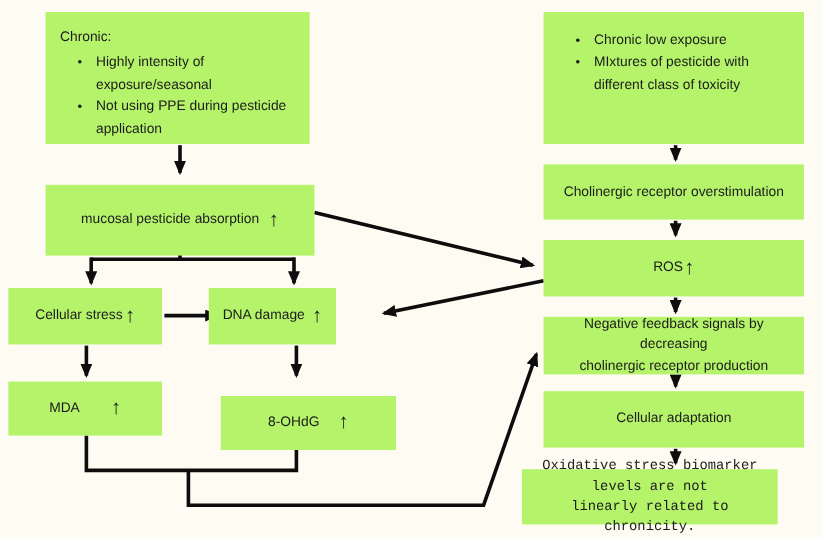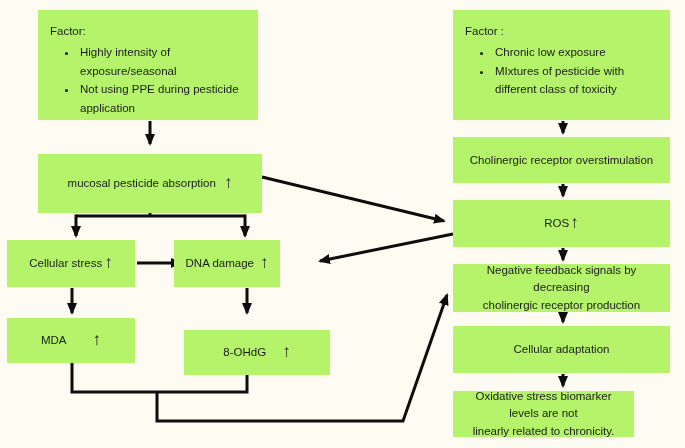--- a/index.html
+++ b/index.html
@@ -55,21 +55,21 @@
   .b-absorption    { left: 38px;  top: 154px; width: 224px; height: 59px; }
   .b-oxidative     { left: 7px;   top: 240px; width: 128px; height: 47px; }
   .b-dna           { left: 174px; top: 240px; width: 106px; height: 47px; }
   .b-mda           { left: 7px;   top: 318px; width: 128px; height: 45px; }
   .b-ohdg          { left: 184px; top: 330px; width: 146px; height: 45px; }
   .b-factor-right  { left: 453px; top: 10px;  width: 217px; height: 110px; }
   .b-cholinergic   { left: 453px; top: 137px; width: 217px; height: 46px; }
   .b-ros           { left: 453px; top: 200px; width: 217px; height: 47px; }
   .b-feedback      { left: 453px; top: 264px; width: 217px; height: 48px; line-height: 1.5; }
   .b-adaptation    { left: 453px; top: 326px; width: 217px; height: 47px; }
-  .b-biomarker     { left: 453px; top: 391px; width: 181px; height: 46px; line-height: 1.5; }
+  .b-biomarker     { left: 435px; top: 391px; width: 213px; height: 46px; line-height: 1.5; font-family: Liberation Mono, monospace; }
   .m8  { margin-left: 8px; }
   .m2  { margin-left: 2px; }
   .m6  { margin-left: 6px; }
   .m26 { margin-left: 26px; }
   .m16 { margin-left: 16px; }
   .m0  { margin-left: 1px; }
 </style>
 </head>
 <body>
 
@@ -95,21 +95,21 @@
       <path d="M453 234 L320 261" marker-end="url(#ah)"></path>
       <path d="M563 121 L563 133" marker-end="url(#ah)"></path>
       <path d="M563 184 L563 196" marker-end="url(#ah)"></path>
       <path d="M563 248 L563 260" marker-end="url(#ah)"></path>
       <path d="M563 313 L563 322" marker-end="url(#ah)"></path>
       <path d="M563 374 L563 386" marker-end="url(#ah)"></path>
     </g>
   </svg>
 
   <div class="box factor-box b-factor-left">
-    <div>Factor:</div>
+    <div>Chronic:</div>
     <ul>
       <li>Highly intensity of exposure/seasonal</li>
       <li>Not using PPE during pesticide application</li>
     </ul>
   </div>
 
   <div class="box b-absorption">
     <span>mucosal pesticide absorption</span>
     <span class="up m8">↑</span>
   </div>
@@ -128,21 +128,20 @@
     <span>MDA</span>
     <span class="up m26">↑</span>
   </div>
 
   <div class="box b-ohdg">
     <span>8-OHdG</span>
     <span class="up m16">↑</span>
   </div>
 
   <div class="box factor-box b-factor-right">
-    <div>Factor :</div>
     <ul>
       <li>Chronic low exposure</li>
       <li>MIxtures of pesticide with different class of toxicity</li>
     </ul>
   </div>
 
   <div class="box b-cholinergic">
     <span>Cholinergic receptor overstimulation</span>
   </div>
 

